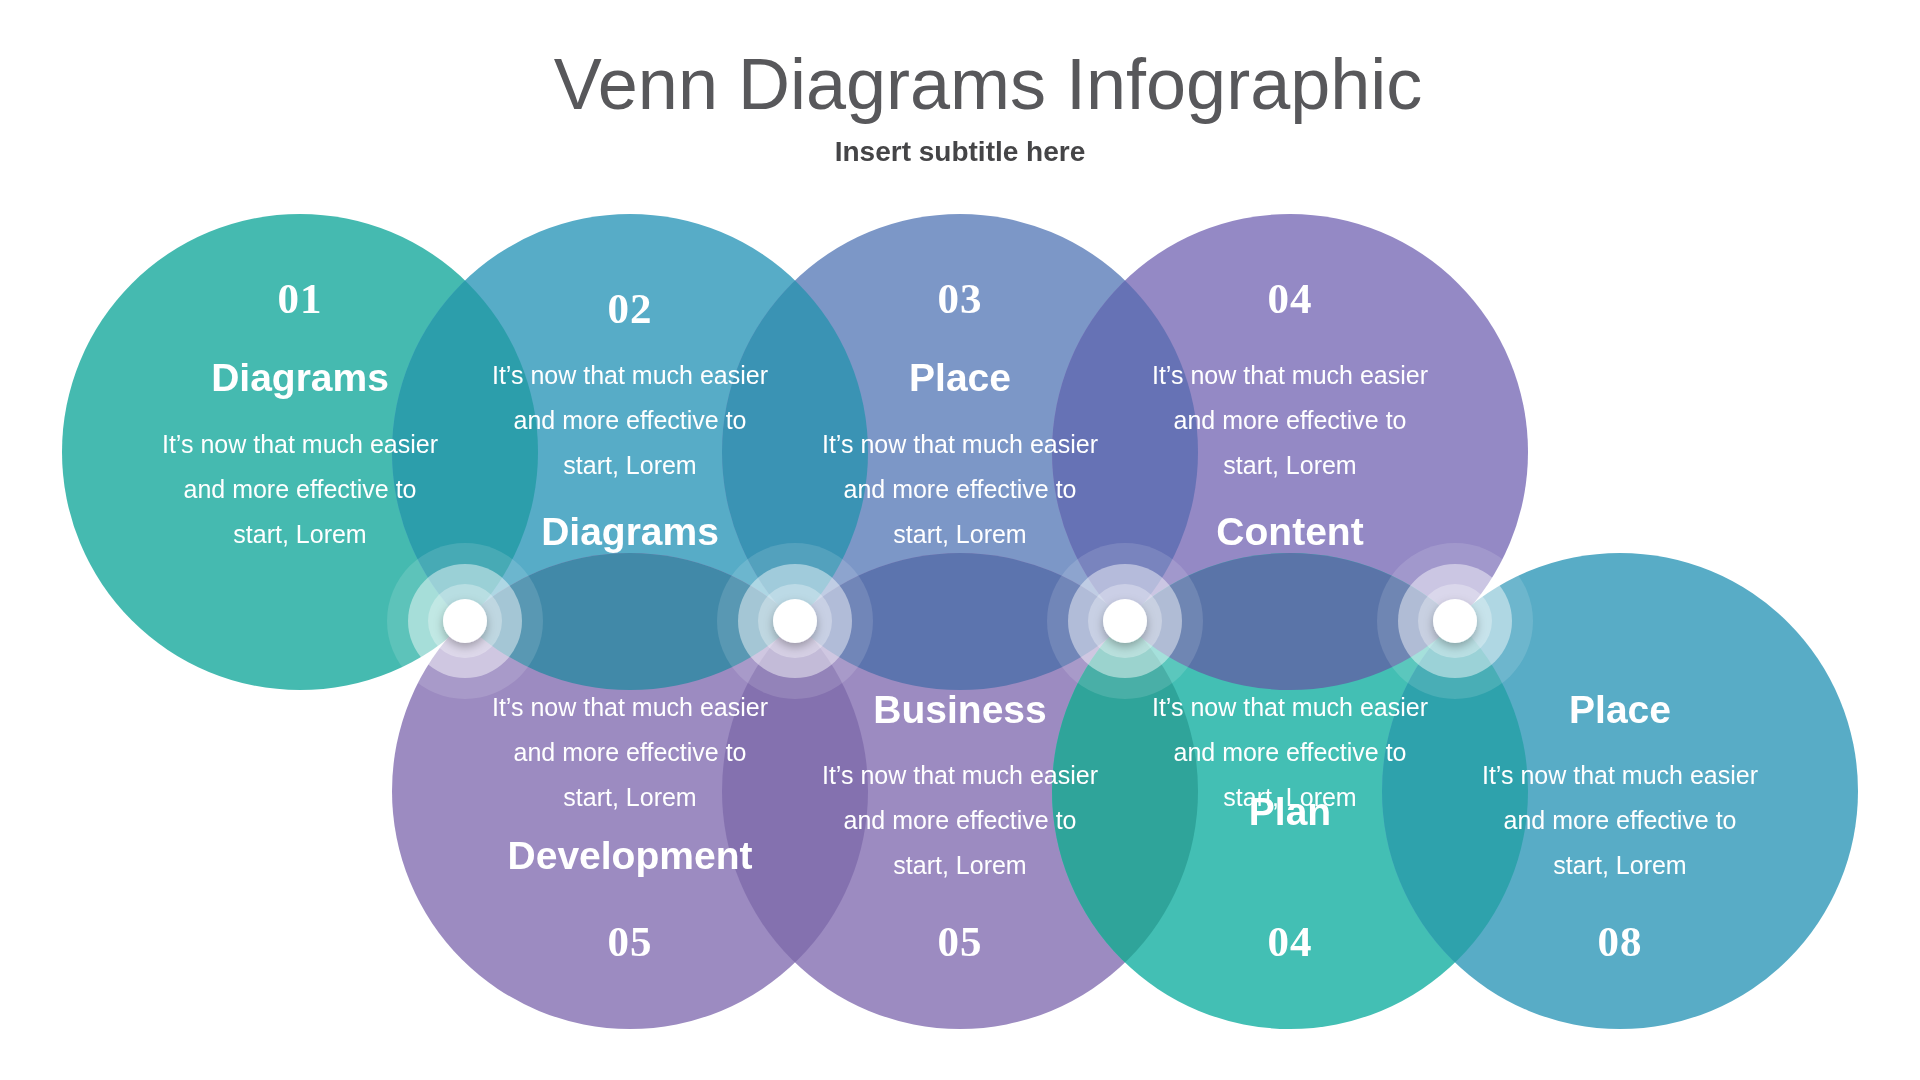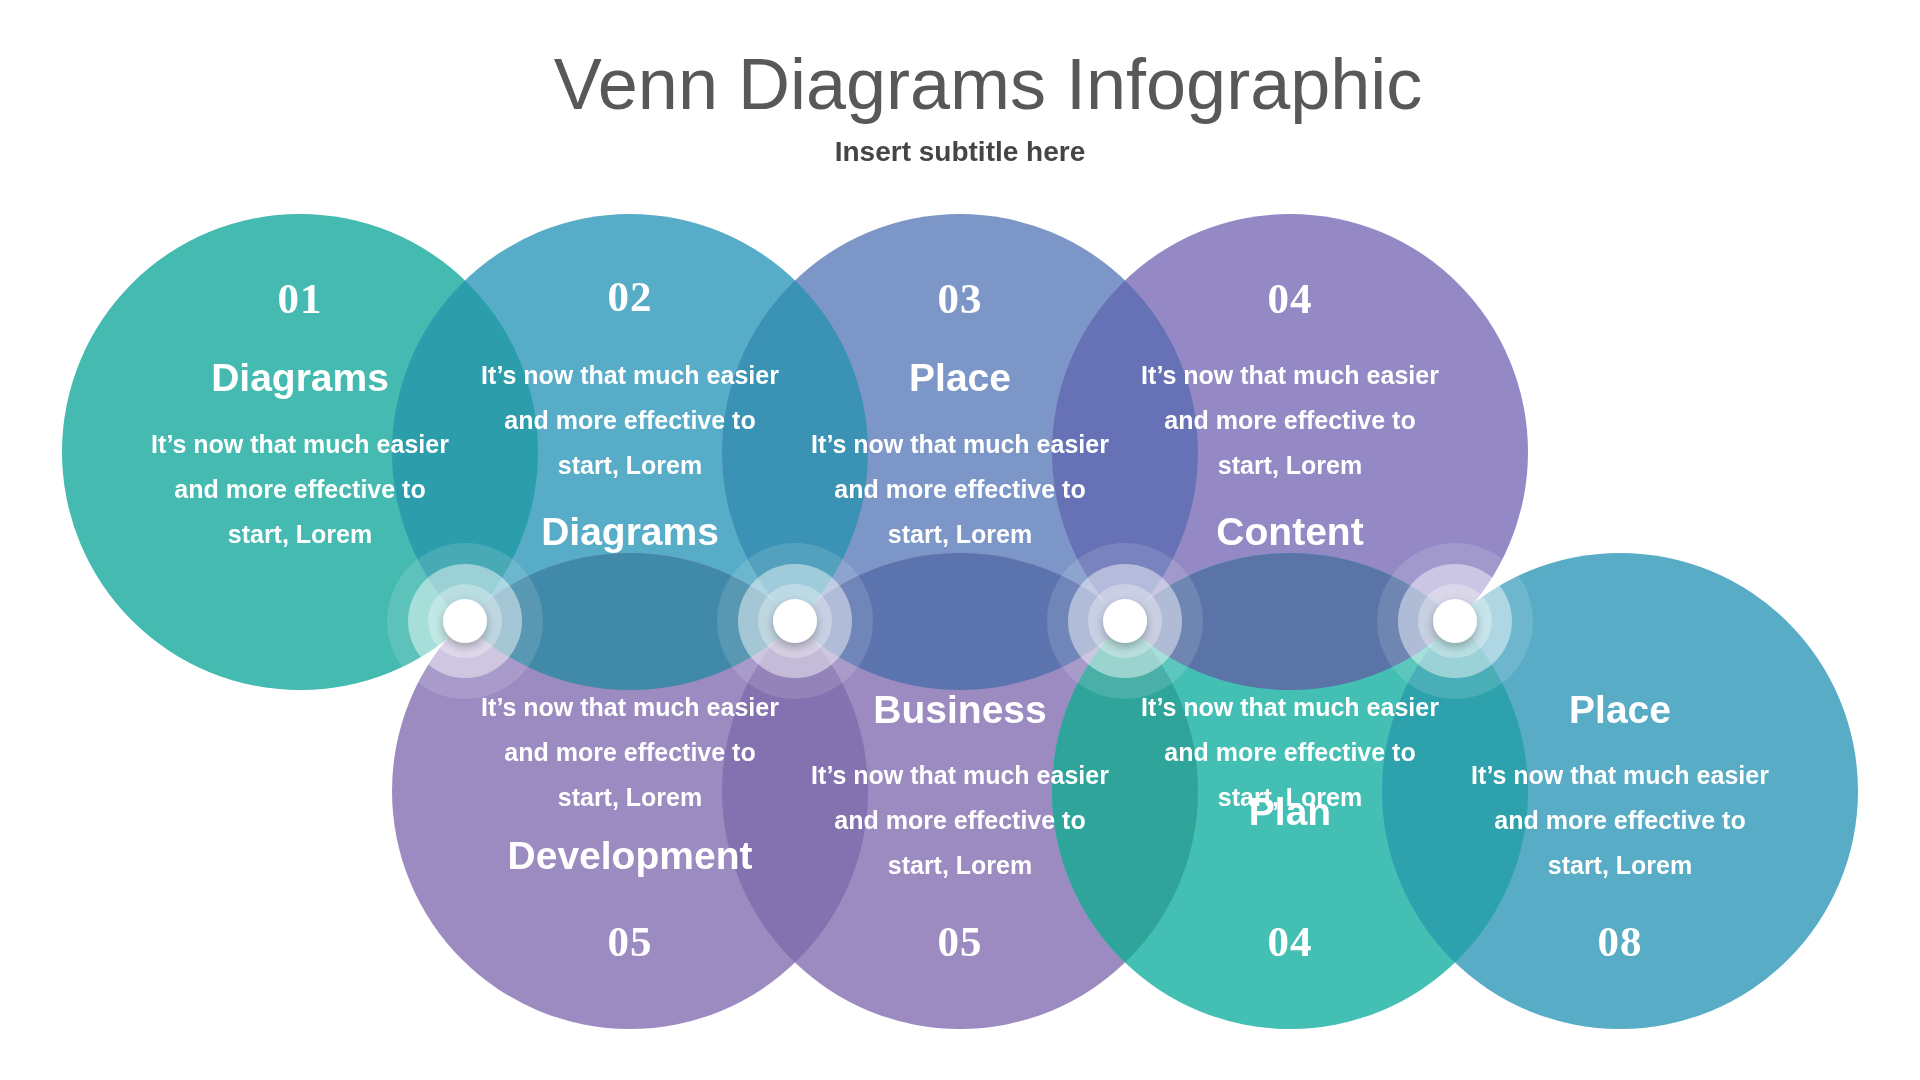--- a/index.html
+++ b/index.html
@@ -20,21 +20,21 @@
   .subtitle{
     position:absolute;left:0;top:134px;width:1920px;
     font-size:28px;line-height:36px;font-weight:700;
     color:var(--subtitle-color,#454547);
   }
   .ctext{position:absolute;top:0;width:420px;height:0;transform:translateX(-50%);
          text-align:center;color:var(--circle-text-color,#fff);}
   .ctext>div{position:absolute;left:50%;transform:translateX(-50%);white-space:nowrap;}
   .num{font-size:43px;line-height:52px;font-weight:700;letter-spacing:1px;font-family:Liberation Serif, serif;}
   .cname{font-size:39px;line-height:48px;font-weight:700;}
-  .cbody{font-size:25px;line-height:45px;font-weight:700;width:420px;}
+  .cbody{font-size:25px;line-height:45px;font-weight:400;width:420px;}
   .cbody .bl{white-space:nowrap;}
 </style>
 </head>
 <body>
 
 <div class="canvas">
 
   <div class="header">
     <div class="title">Venn Diagrams Infographic</div>
     <div class="subtitle">Insert subtitle here</div>
@@ -120,21 +120,21 @@
     <div class="num" style="top:273px">01</div>
     <div class="cname" style="top:354px">Diagrams</div>
     <div class="cbody" style="top:422px">
       <div class="bl">It’s now that much easier</div>
       <div class="bl">and more effective to</div>
       <div class="bl">start, Lorem</div>
     </div>
   </div>
 
   <div class="ctext" style="left:630px">
-    <div class="num" style="top:271px">02</div>
+    <div class="num" style="top:283px">02</div>
     <div class="cbody" style="top:353px">
       <div class="bl">It’s now that much easier</div>
       <div class="bl">and more effective to</div>
       <div class="bl">start, Lorem</div>
     </div>
     <div class="cname" style="top:508px">Diagrams</div>
   </div>
 
   <div class="ctext" style="left:960px">
     <div class="num" style="top:273px">03</div>

